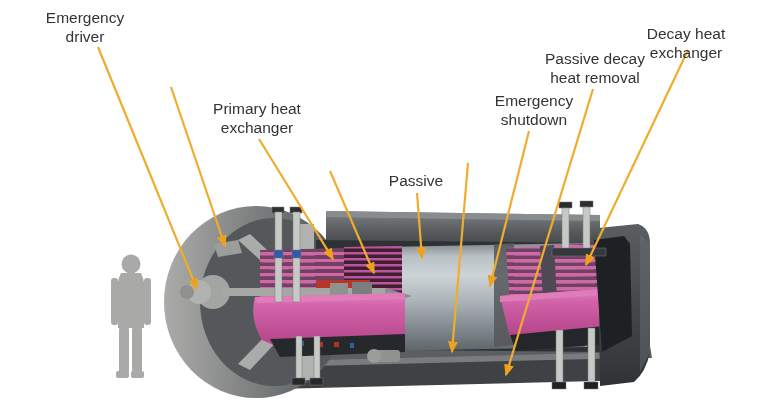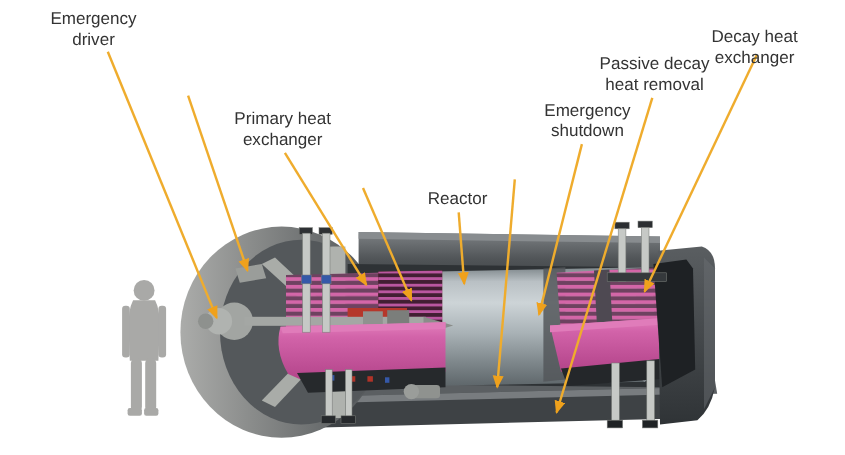--- a/index.html
+++ b/index.html
@@ -197,21 +197,21 @@
     <line class="ann-line" marker-end="url(#ah)" x1="593" y1="89" x2="506" y2="375"></line>
     <line class="ann-line" marker-end="url(#ah)" x1="688" y1="50" x2="586" y2="265"></line>
   </g>
 </svg>
 
 <div class="label-layer">
   <div class="ann" style="left:85px;top:8px">Emergency
 driver</div>
   <div class="ann" style="left:257px;top:99px">Primary heat
 exchanger</div>
-  <div class="ann" style="left:416px;top:171px">Reactor</div>
+  <div class="ann" style="left:416px;top:171px">Passive</div>
   <div class="ann" style="left:534px;top:91px">Emergency
 shutdown</div>
   <div class="ann" style="left:595px;top:49px">Passive decay
 heat removal</div>
   <div class="ann" style="left:686px;top:24px">Decay heat
 exchanger</div>
 </div>
 
 </div>
 

